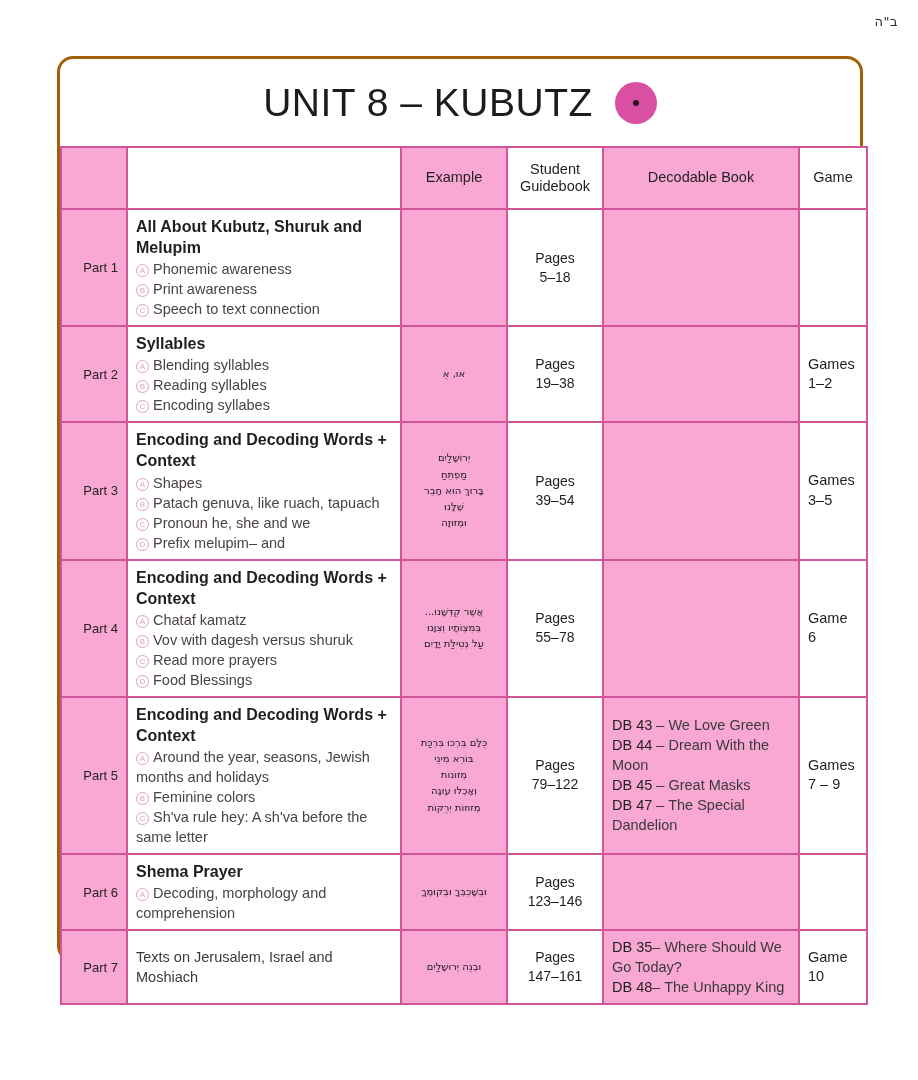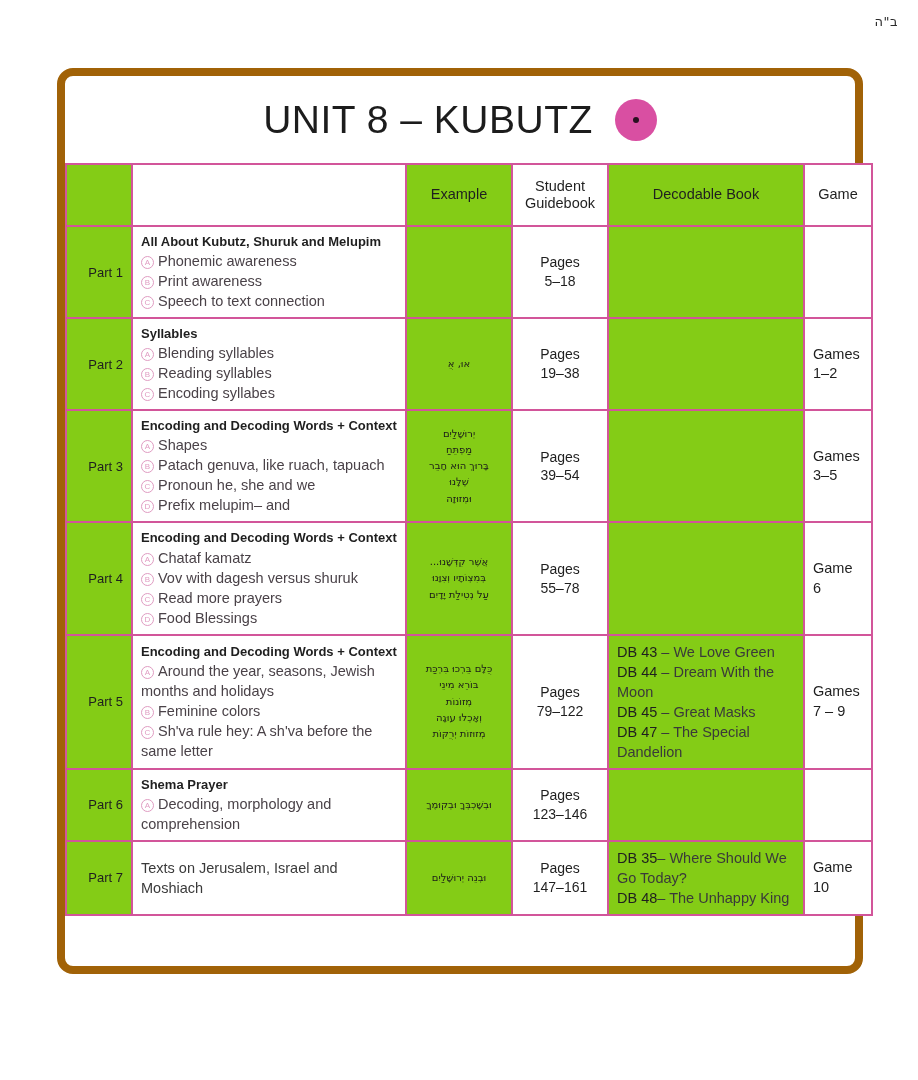--- a/index.html
+++ b/index.html
@@ -22,23 +22,23 @@
     top: 14px; right: 20px;
     font-size: 13px;
     color: #2b2b2b;
     font-family: "DejaVu Sans", sans-serif;
     letter-spacing: .5px;
   }
 
   
   .frame {
     position: absolute;
-    left: 57px; top: 68px;
+    left: 57px; top: 56px;
     width: 806px; height: 906px;
-    border: 8px solid #a16207;
+    border: 3px solid #a16207;
     border-radius: 16px;
     background: #ffffff;
   }
 
   
   .logo {
     position: absolute;
     left: 78px; top: 55px;
     width: 128px; height: 36px;
     z-index: 7;
@@ -92,21 +92,21 @@
     font-weight: 400;
   }
   
   col.c-part { width: 66px; }
   col.c-topic { width: 274px; }
   col.c-example { width: 106px; }
   col.c-guide { width: 96px; }
   col.c-db { width: 196px; }
   col.c-game { width: 68px; }
 
-  .tint { background: #84cc16; }
+  .tint { background: #f9a8d4; }
   .plain { background: #ffffff; }
 
   
   .hrow td {
     height: 62px;
     text-align: center;
     font-size: 14.5px;
     color: #1f1f1f;
     line-height: 1.2;
   }
@@ -114,21 +114,21 @@
   
   .partcell {
     text-align: right;
     font-size: 13px;
     color: #1f1f1f;
   }
 
   
   .topic { padding: 8px 6px 8px 10px; }
   .topic-head {
-    font-size: 13px;
+    font-size: 16px;
     font-weight: bold;
     color: #1f1f1f;
     line-height: 1.32;
     margin-bottom: 1px;
   }
   .topic-plain {
     font-size: 14.5px;
     color: #3a3a3a;
     line-height: 1.38;
   }

